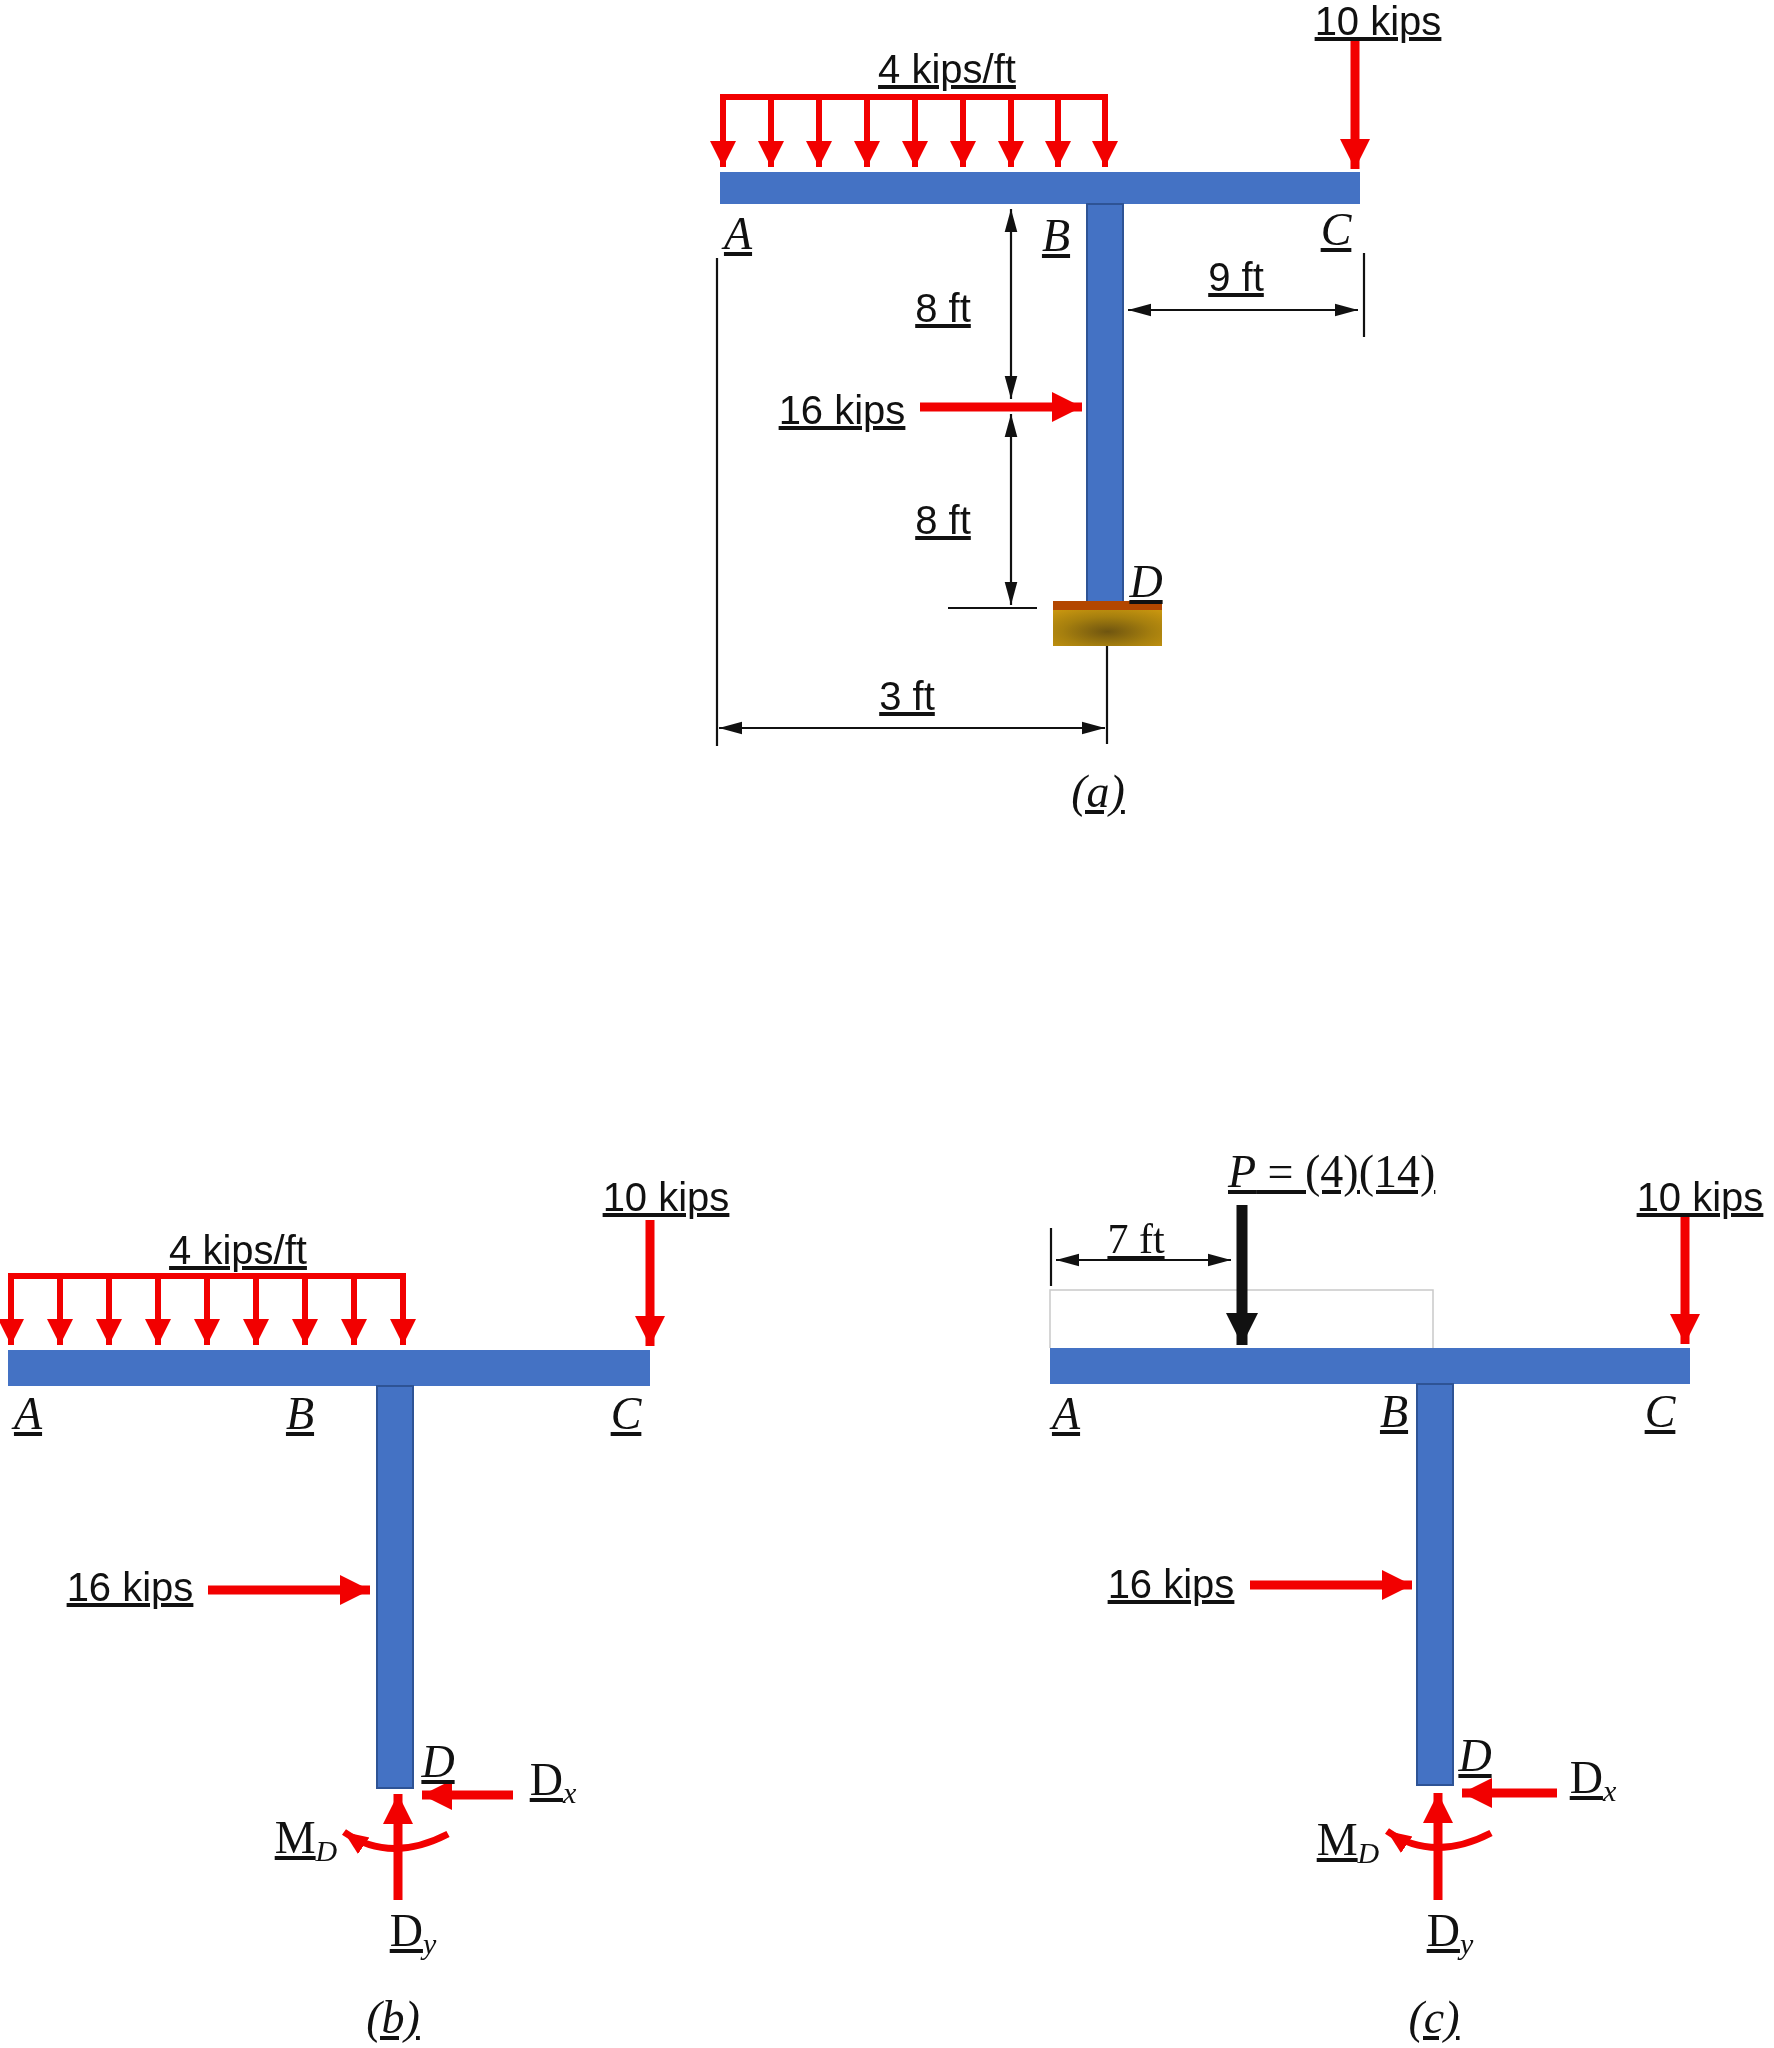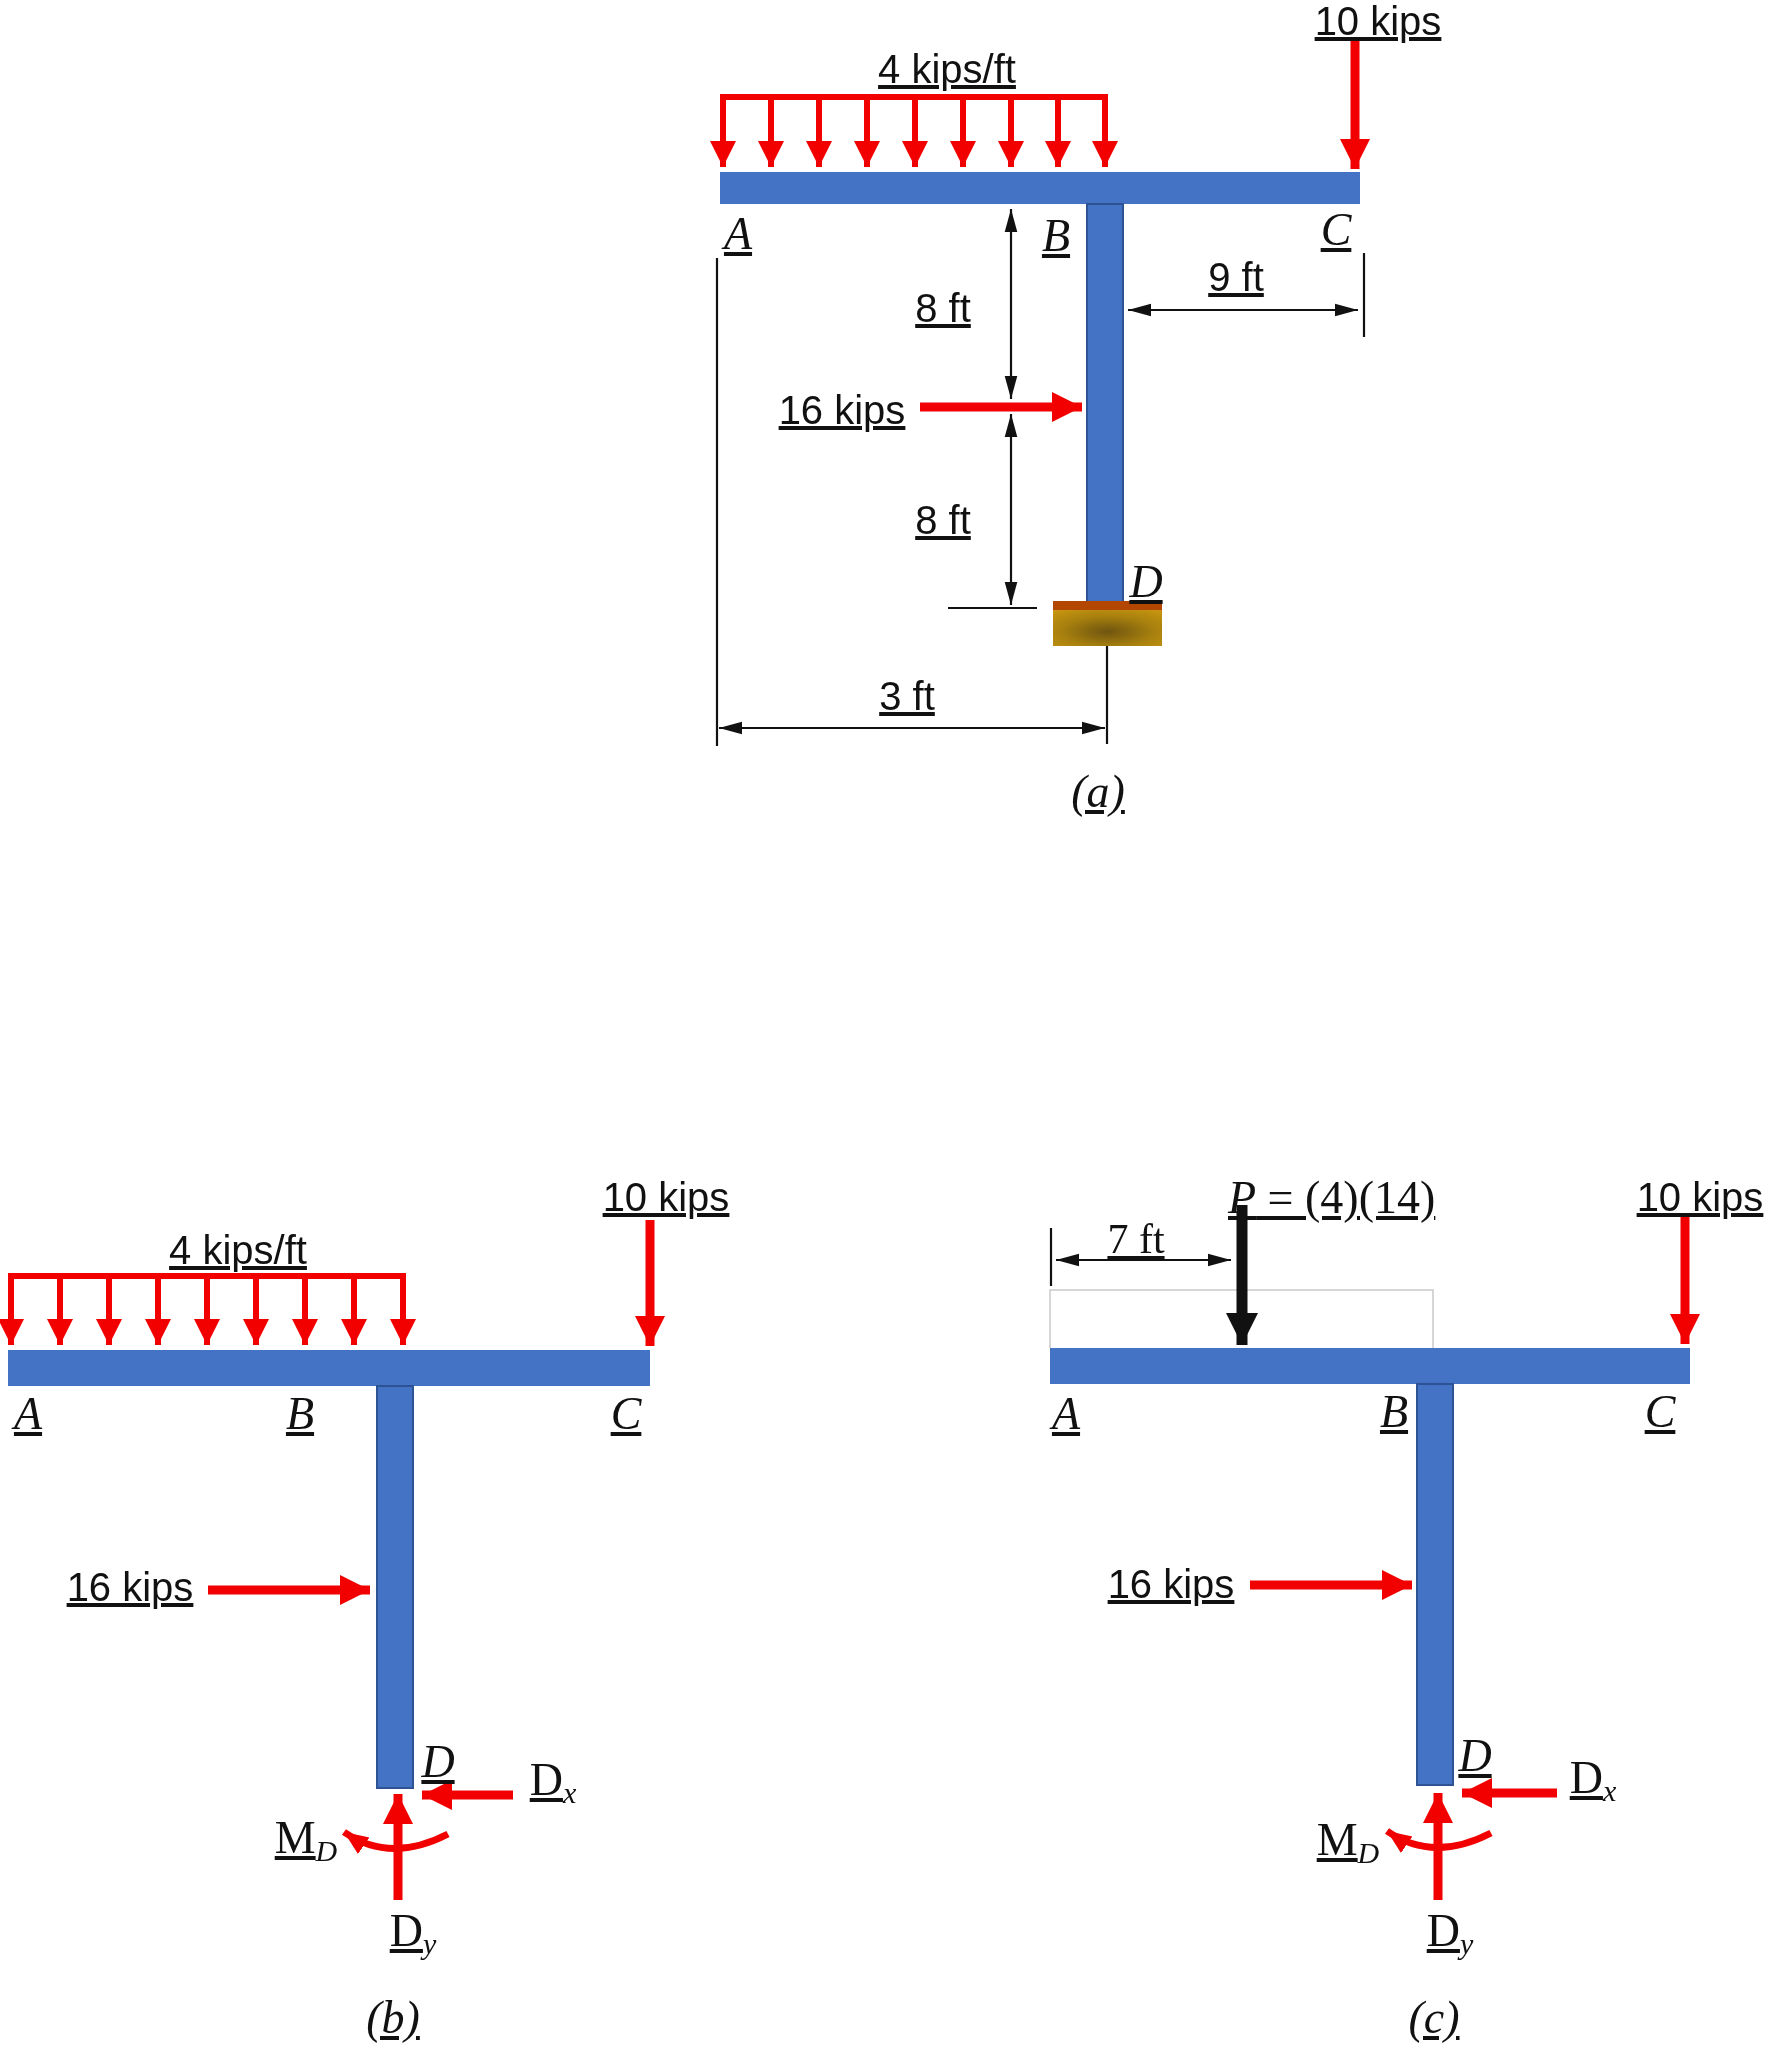--- a/index.html
+++ b/index.html
@@ -1,21 +1,21 @@
 <!DOCTYPE html>
 <html style="--ink: #111111; --member-blue: #4472C4; --member-border: #2E5395; --arrow-red: #F20000; --ghost-gray: #C9C9C9; --support-plate: #B34700; --support-gold: #C8960F; --support-gold-dark: #6F5510;"><head>
 <meta charset="utf-8">
 <style>
   html,body{margin:0;padding:0;background:#ffffff;}
   #stage{position:relative;width:1774px;height:2048px;background:#fff;overflow:hidden;
          font-family:"Liberation Sans",sans-serif;}
   #draw{position:absolute;left:0;top:0;width:1774px;height:2048px;}
   .lbl{position:absolute;transform:translate(-50%,-50%);white-space:nowrap;color:var(--ink);
        line-height:1;user-select:none;text-decoration:underline;}
-  .la{transform:translate(0,-50%);margin-top:26px;}
+  .la{transform:translate(0,-50%);}
   .lbl-sans{font-family:"Liberation Sans",sans-serif;font-size:40px;}
   .lbl-serif{font-family:"Liberation Serif",serif;font-size:42px;}
   .lbl-node{font-family:"Liberation Serif",serif;font-size:46px;font-style:italic;}
   .lbl-cap{font-family:"Liberation Serif",serif;font-size:46px;font-style:italic;}
   .lbl-rx{font-family:"Liberation Serif",serif;font-size:46px;}
   .lbl-rx sub{font-size:30px;font-style:italic;line-height:0;vertical-align:-0.28em;}
   .lbl-p{font-family:"Liberation Serif",serif;font-size:46px;}
   .lbl-p .it{font-style:italic;}
   
   .beam{fill:var(--member-blue);}

